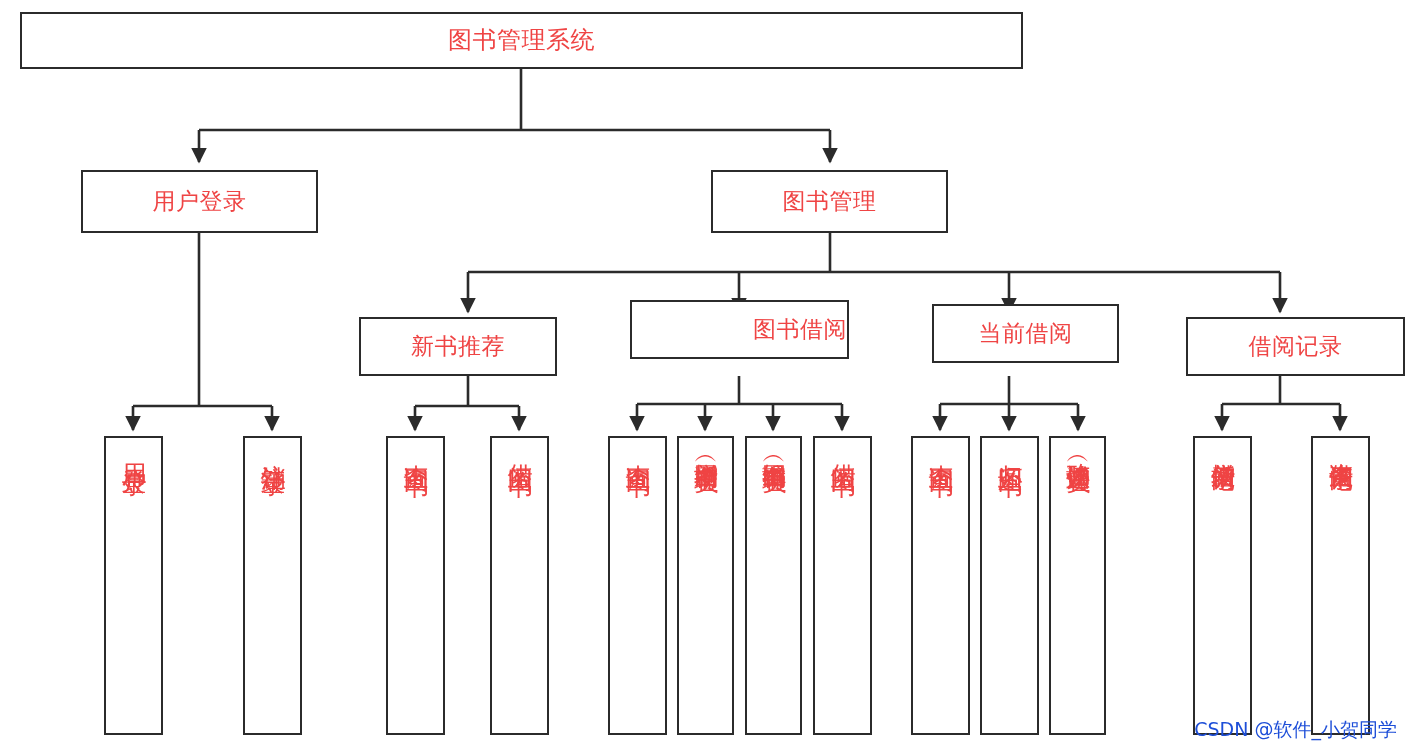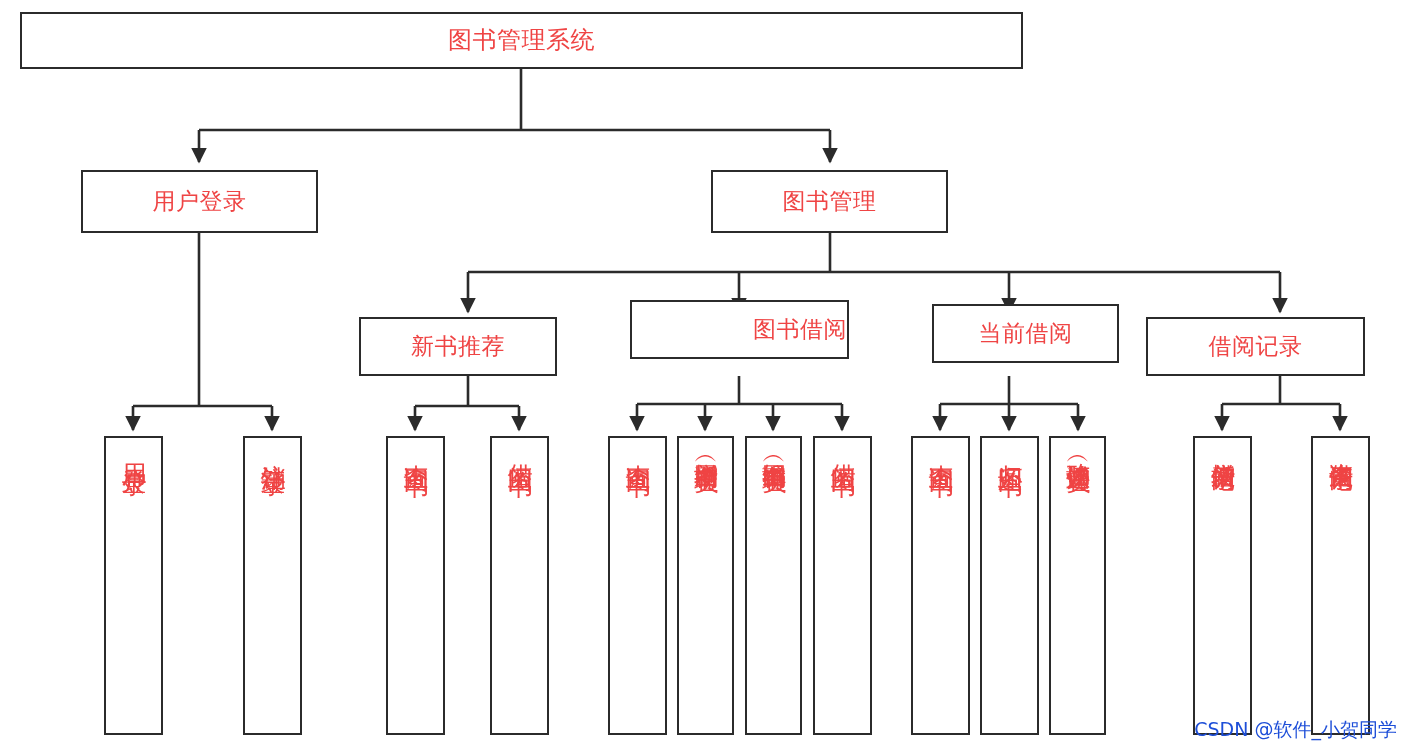--- a/index.html
+++ b/index.html
@@ -147,21 +147,21 @@
 
   <div class="node horiz" style="left:359px; top:317px; width:198px; height:59px;">
     <span class="label">新书推荐</span>
   </div>
   <div class="node horiz" style="left:630px; top:300px; width:219px; height:59px;justify-content:flex-end;">
     <span class="label">图书借阅</span>
   </div>
   <div class="node horiz" style="left:900px; top:304px; width:187px; height:59px;margin-left:32px;">
     <span class="label">当前借阅</span>
   </div>
-  <div class="node horiz" style="left:1146px; top:317px; width:219px; height:59px;">
+  <div class="node horiz" style="left:1186px; top:317px; width:219px; height:59px;">
     <span class="label">借阅记录</span>
   </div>
 
   <div class="node vert" style="left:104px; top:436px; width:59px; height:299px;">
     <span class="label">用户登录</span>
   </div>
   <div class="node vert" style="left:243px; top:436px; width:59px; height:299px;">
     <span class="label">注销登录</span>
   </div>
 

